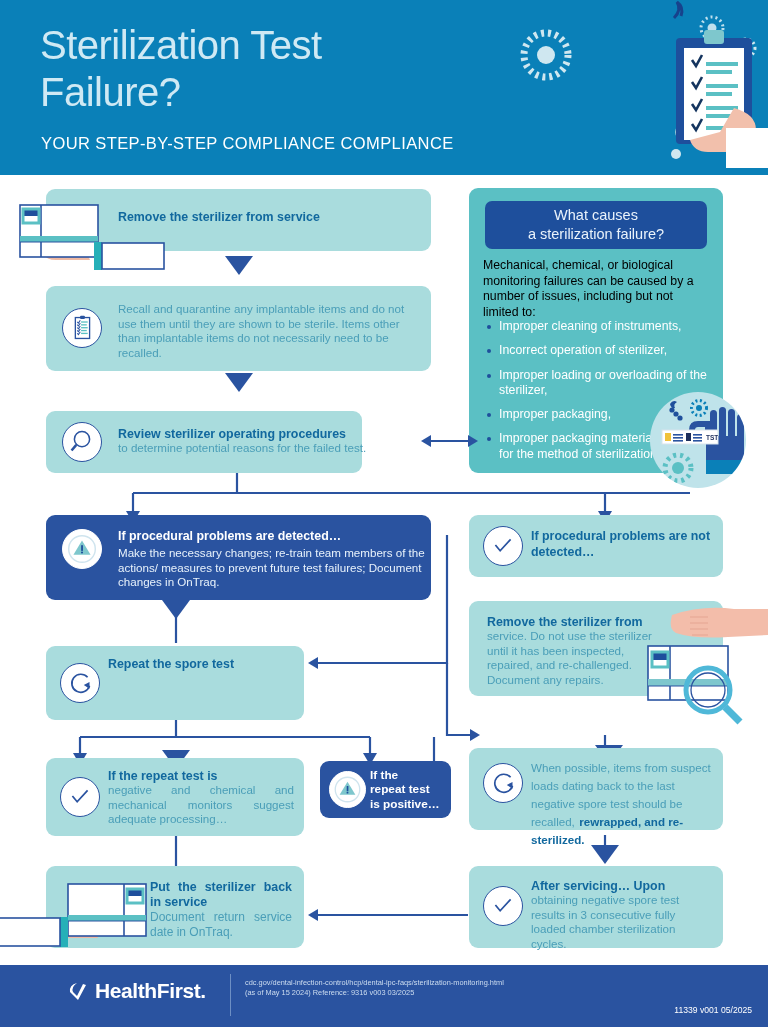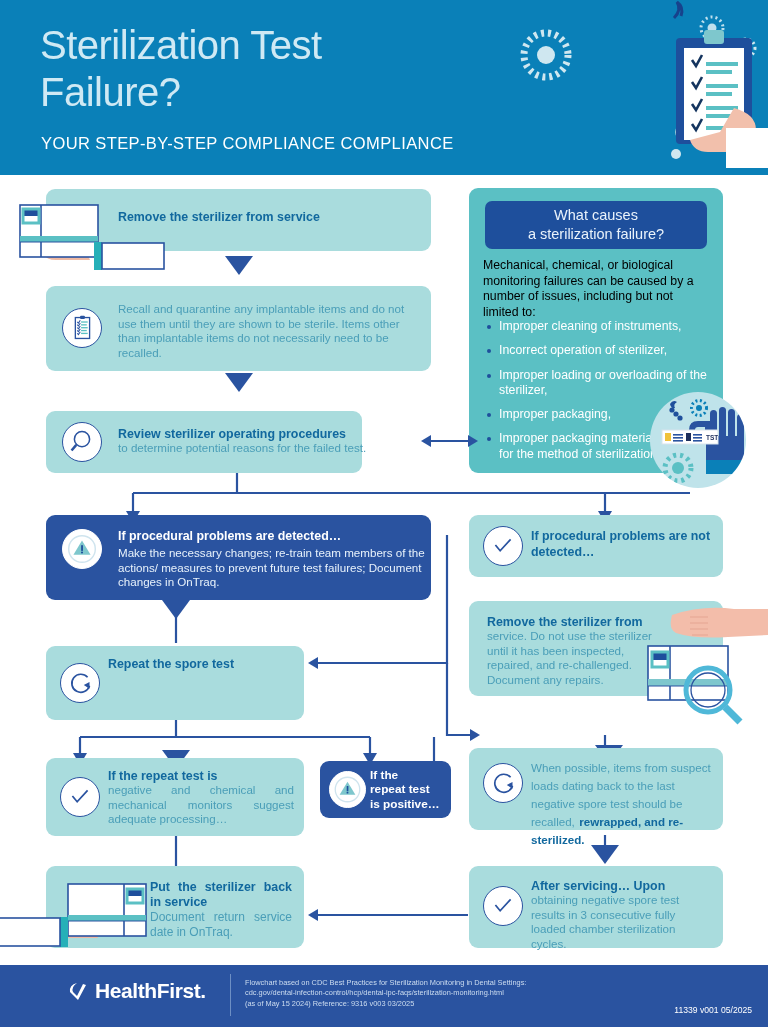--- a/index.html
+++ b/index.html
@@ -420,19 +420,18 @@
   <div class="footer"></div>
   <div class="logo">
     <svg width="24" height="24" viewBox="0 0 24 24" style="margin-right:4px;">
       <path d="M3 13 q-1 -7 7 -9 q-6 4 -4 9 l4 4 l6 -12 l3 1 l-8 15 z" fill="#ffffff"></path>
     </svg>
     <span class="logo-text">HealthFirst</span>
     <span class="logo-dot">.</span>
   </div>
   <div class="fdiv"></div>
   <div class="fnote">
-    <div>Flowchart based on CDC Best Practices for Sterilization Monitoring in Dental Settings:</div>
     <div>cdc.gov/dental-infection-control/hcp/dental-ipc-faqs/sterilization-monitoring.html</div>
     <div>(as of May 15 2024) Reference: 9316 v003 03/2025</div>
   </div>
   <div class="fcode">11339 v001 05/2025</div>
 
 </div>
 
 </body></html>

